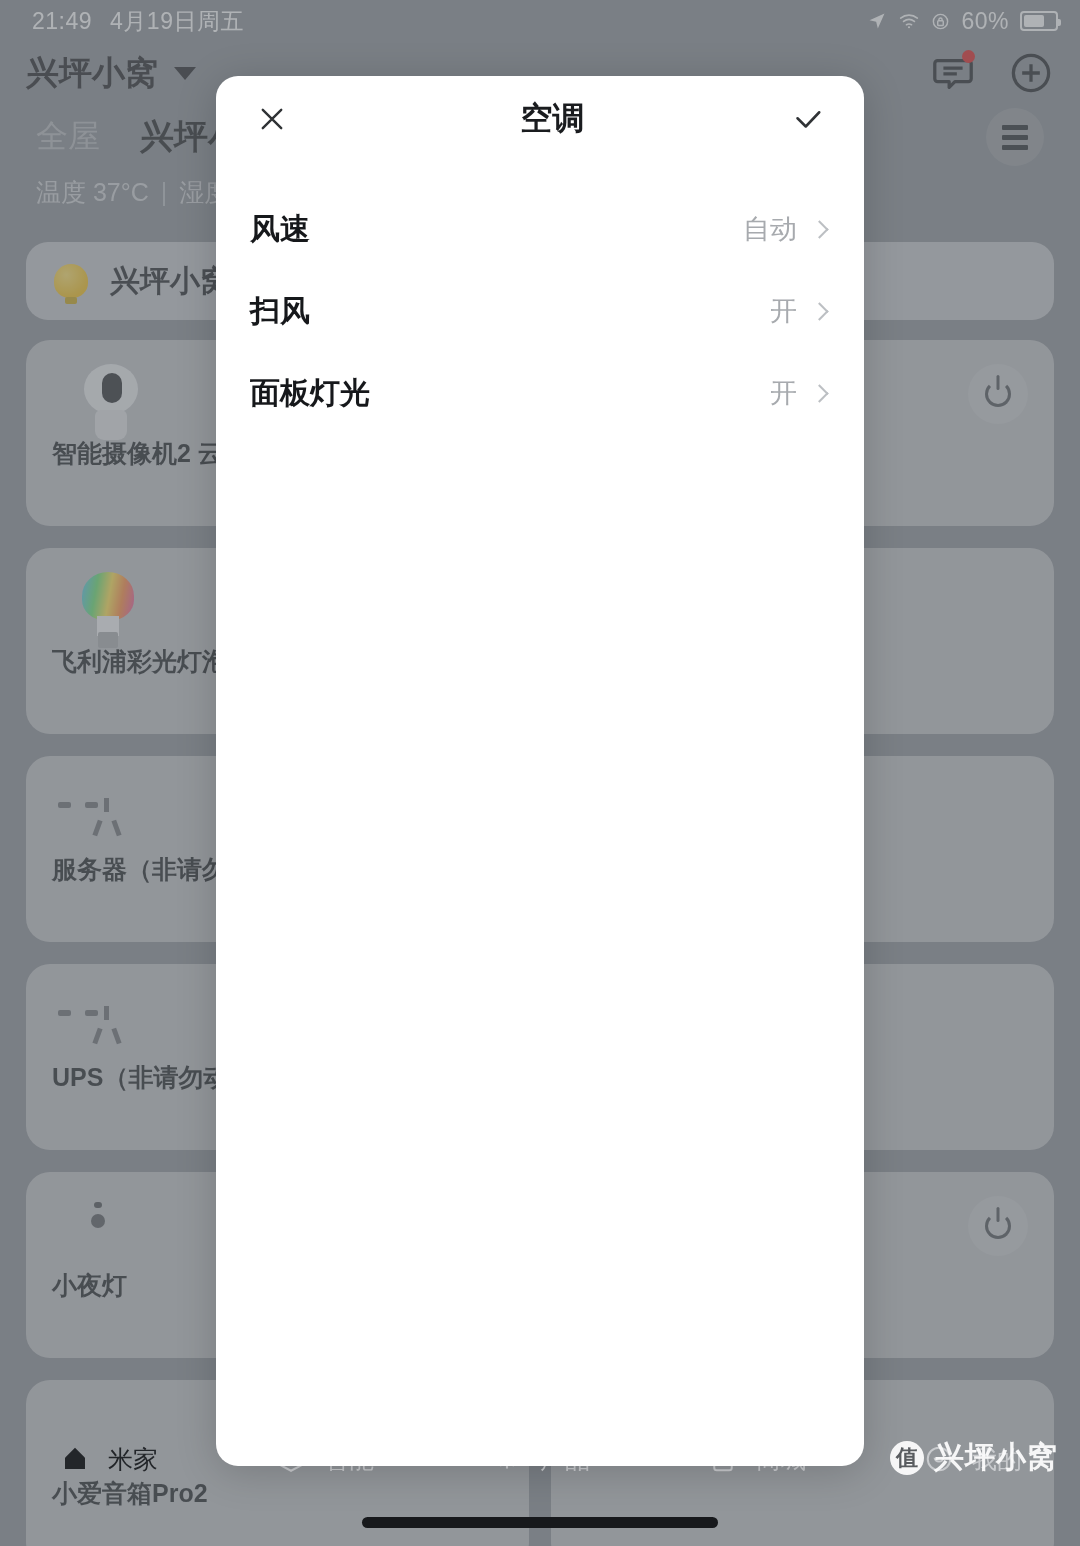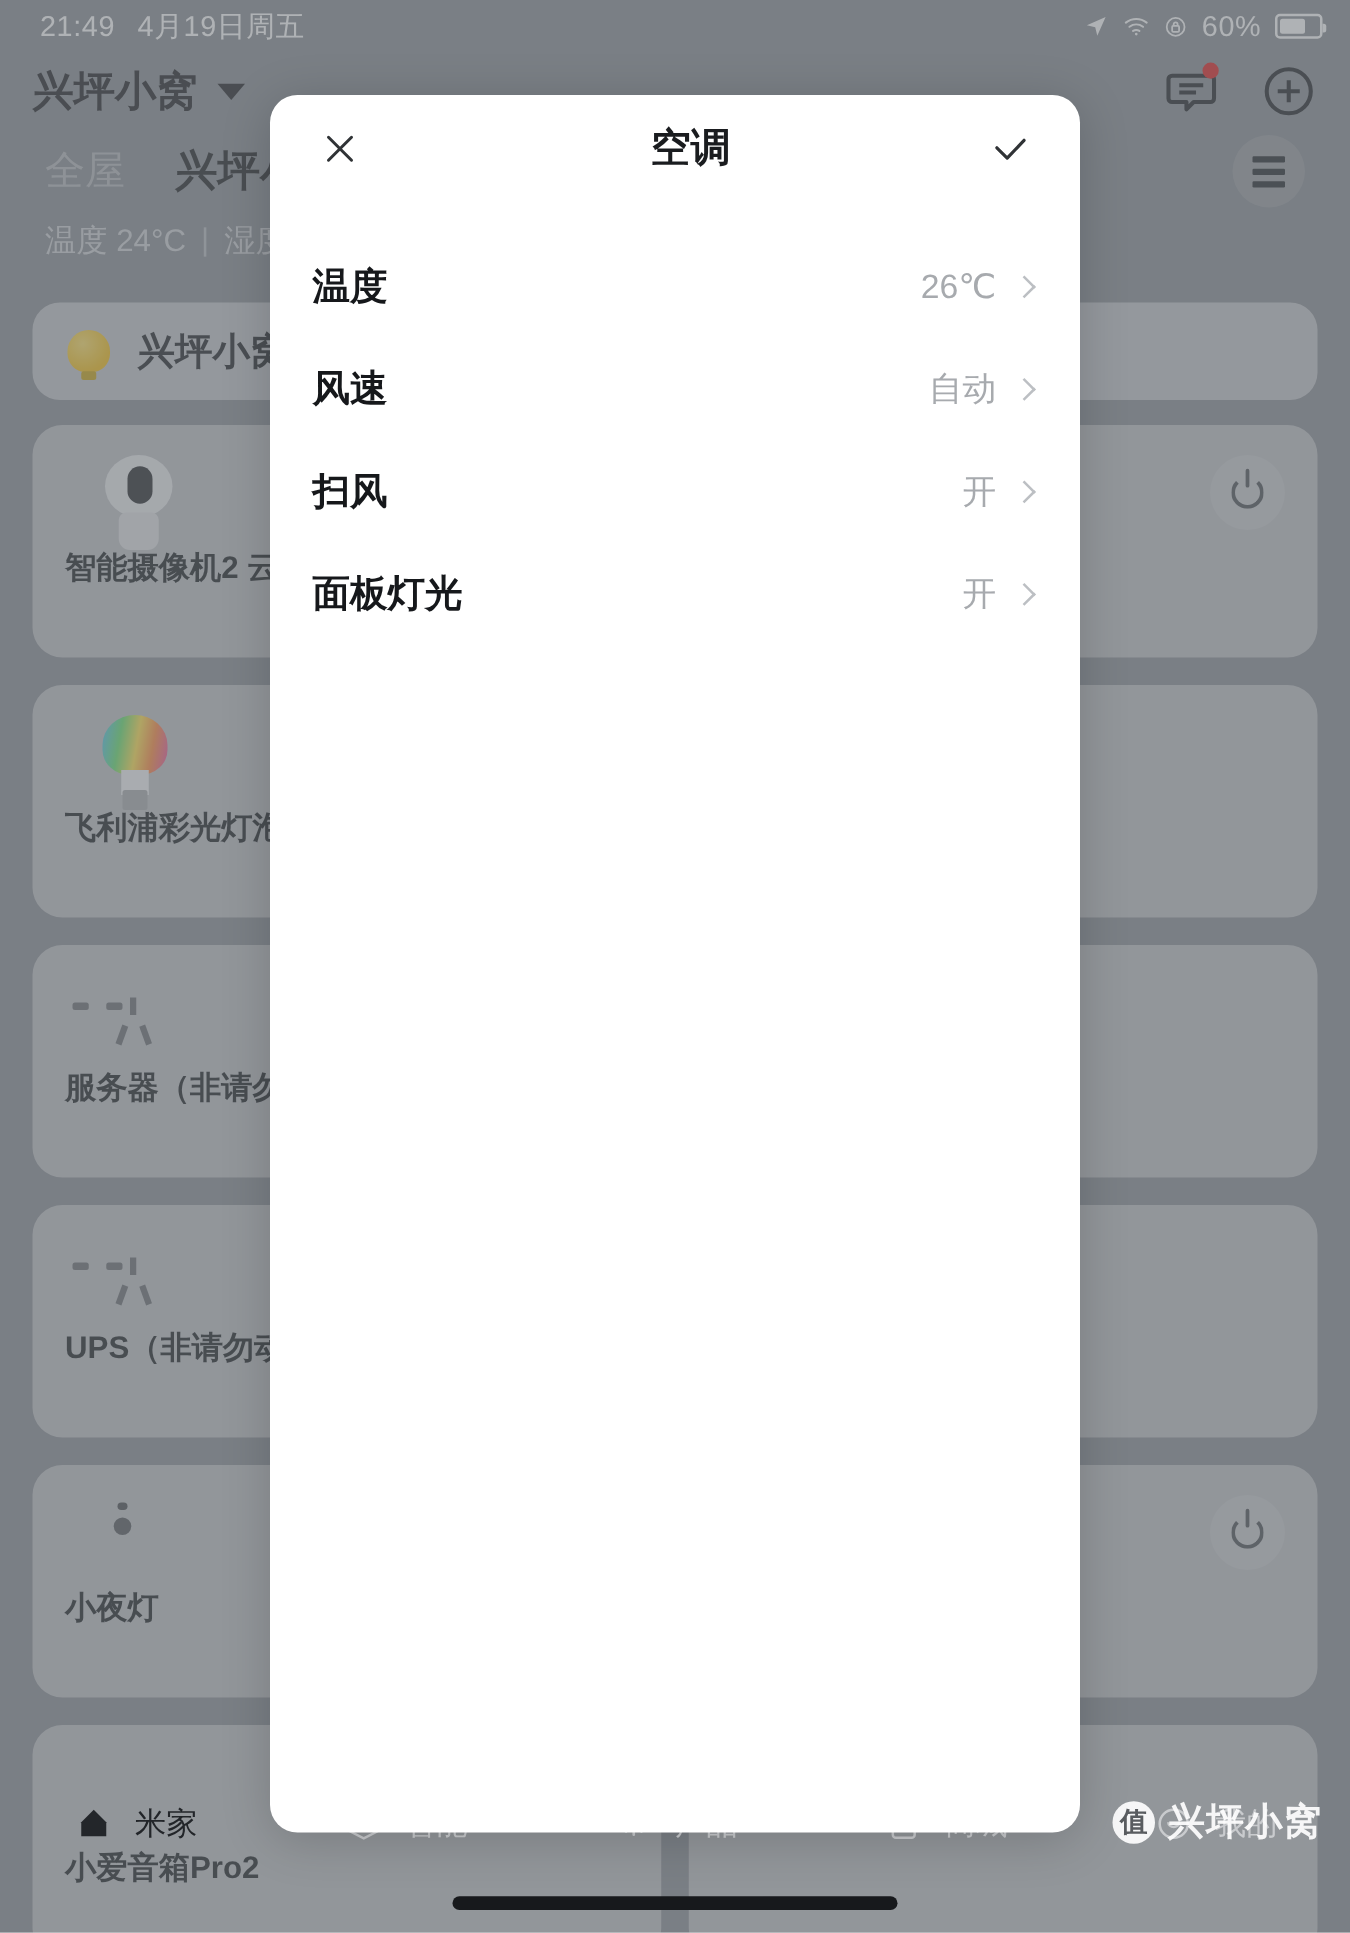--- a/index.html
+++ b/index.html
@@ -162,21 +162,21 @@
   .art-remote { width:40px; height:78px; background:#2f3134; border-radius:20px; position:relative; }
   .art-remote .c { position:absolute; left:13px; top:18px; width:14px; height:14px; border-radius:50%; background:#55585c; }
   .art-remote .t { position:absolute; left:16px; top:6px; width:8px; height:6px; border-radius:3px; background:#4a4d50; }
   .art-speaker { width:48px; height:76px; background:#3a3c3f; border-radius:8px; }
 
   
   .bottom-nav {
     position: absolute; left: 0; bottom: 56px; width: 1080px; height: 62px;
     display: flex; align-items: center; z-index: 8;
   }
-  .nav-item { flex: 1; display: flex; justify-content: center; gap: 16px; }
+  .nav-item { flex: 1; display: flex; align-items: center; justify-content: center; gap: 16px; }
   .nav-label { font-size: 25px; color: #c9cbce; }
   .nav-item.active .nav-label { color: #222529; }
   .nav-ico { width: 34px; height: 34px; display: inline-flex; align-items: center; justify-content: center; }
   .home-indicator {
     position: absolute; left: 50%; transform: translateX(-50%); bottom: 18px;
     width: 356px; height: 11px; border-radius: 6px; background: #17191c; z-index: 8;
   }
   .watermark {
     position: absolute; right: 22px; bottom: 68px; display: flex; align-items: center; gap: 10px;
     z-index: 9; opacity: .92;
@@ -280,21 +280,21 @@
     <span class="room-tab">全屋</span>
     <span class="room-tab active">兴坪小窝</span>
     <span class="list-toggle">
         <span></span>
         <span></span>
         <span></span>
       </span>
   </div>
 
   <div class="env-line">
-    <span>温度 24°C</span>
+    <span>温度 37°C</span>
     <span class="env-sep">|</span>
     <span>湿度 66%</span>
   </div>
 
   <div class="device-area">
     <div class="banner-card">
       <span class="bulb-dot"></span>
       <span class="banner-label">兴坪小窝–灯光</span>
     </div>
 
@@ -433,27 +433,20 @@
     <span class="modal-title">空调</span>
     <span class="icon-btn confirm-btn">
       <svg width="36" height="36" viewBox="0 0 24 24" fill="none" stroke="#303336" stroke-width="1.7" stroke-linecap="round" stroke-linejoin="round">
         <path d="M5 11.5 L10.5 17 L19.5 7.5"></path>
       </svg>
     </span>
   </div>
 
   <div class="opt-list">
     <div class="opt-row">
-      <span class="opt-label">温度</span>
-      <span class="opt-right">
-        <span class="opt-value">26℃</span>
-        <span class="chev"></span>
-      </span>
-    </div>
-    <div class="opt-row">
       <span class="opt-label">风速</span>
       <span class="opt-right">
         <span class="opt-value">自动</span>
         <span class="chev"></span>
       </span>
     </div>
     <div class="opt-row">
       <span class="opt-label">扫风</span>
       <span class="opt-right">
         <span class="opt-value">开</span>

